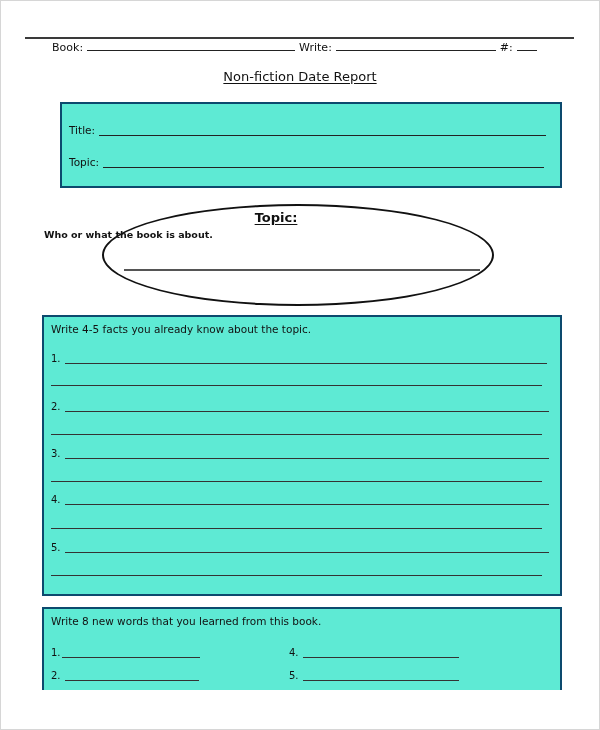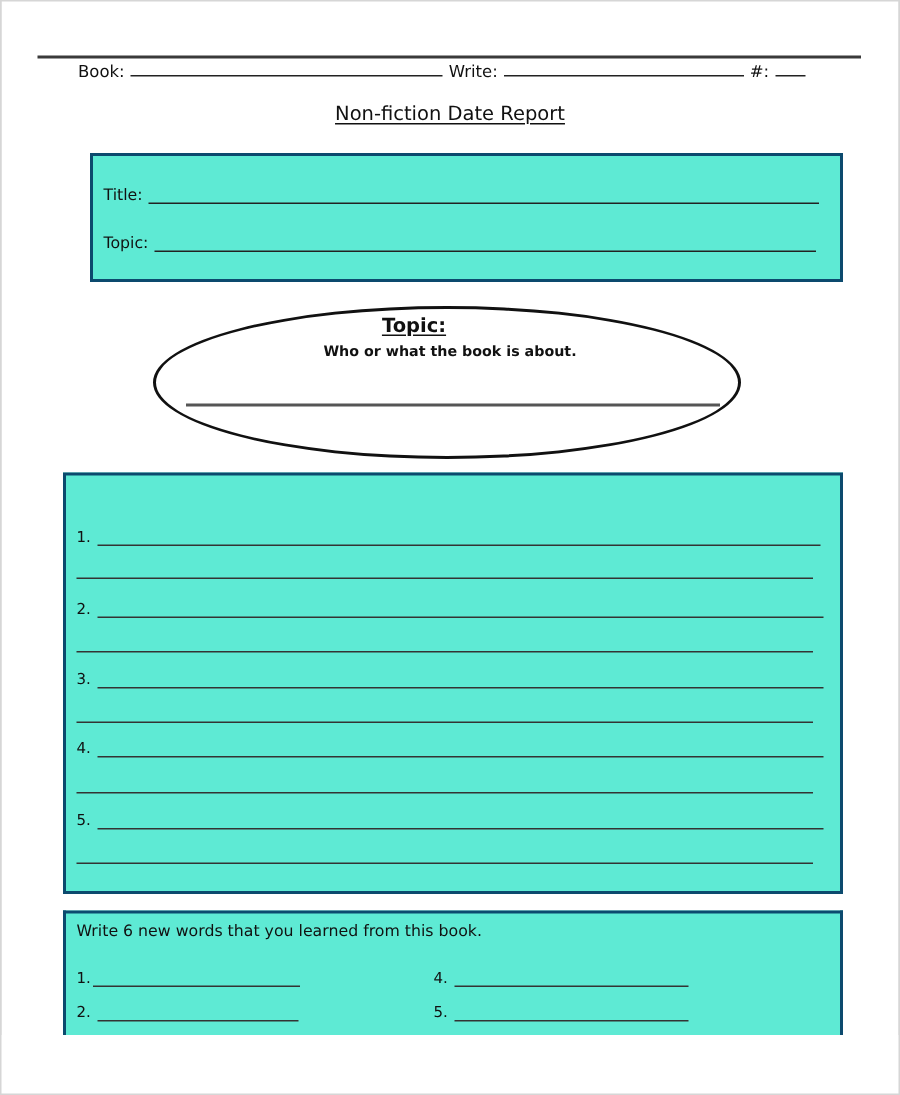--- a/index.html
+++ b/index.html
@@ -46,22 +46,22 @@
     .topic-ellipse {
       position: absolute; left: 102px; top: 204px; width: 392px; height: 102px;
       border: 2px solid #111; border-radius: 50%;
     }
     .topic-label {
       position: absolute; left: 0; top: 210px; width: 552px; text-align: center;
       font-size: 13px; font-weight: bold;
     }
     .topic-label span { text-decoration: underline; text-underline-offset: 2px; }
     .topic-sub {
-      position: absolute; left: 0; top: 229px; width: 600px; text-align: center;
-      font-size: 9.5px; font-weight: bold;
+      position: absolute; left: 0; top: 229px; width: 600px; 
+      font-size: 9.5px; font-weight: bold; padding-left: 44px;
     }
     .topic-line {
       position: absolute; left: 124px; top: 269px; width: 356px; height: 2px;
       background: #555;
     }
 
     .facts-box { left: 42px; top: 315px; width: 520px; height: 281px; }
     .words-box { left: 42px; top: 607px; width: 520px; height: 140px; border-bottom: none; }
     .prompt {
       position: absolute; left: 7px; font-size: 10.5px; white-space: nowrap;
@@ -107,20 +107,21 @@
 </div>
 
 <div class="topic-ellipse"></div>
 <div class="topic-label">
   <span>Topic:</span>
 </div>
 <div class="topic-sub">Who or what the book is about.</div>
 <div class="topic-line"></div>
 
 <div class="box facts-box">
+  <div class="prompt" style="top:6px">Write 4-5 facts you already know about the topic.</div>
 
   <div class="num-row" style="top:36px">
     <span>1.</span>
     <span class="line" style="width:482px"></span>
   </div>
   <div class="cont-line" style="top:68px; width:491px"></div>
 
   <div class="num-row" style="top:84px">
     <span>2.</span>
     <span class="line" style="width:484px"></span>
@@ -140,21 +141,21 @@
   <div class="cont-line" style="top:211px; width:491px"></div>
 
   <div class="num-row" style="top:225px">
     <span>5.</span>
     <span class="line" style="width:484px"></span>
   </div>
   <div class="cont-line" style="top:258px; width:491px"></div>
 </div>
 
 <div class="box words-box">
-  <div class="prompt" style="top:6px">Write 6 new words that you learned from this book.</div>
+  <div class="prompt" style="top:6px">Write 8 new words that you learned from this book.</div>
 
   <div class="num-row" style="top:38px">
     <span>1.</span>
     <span class="line" style="width:138px; margin-left:1px"></span>
   </div>
   <div class="num-row" style="top:61px">
     <span>2.</span>
     <span class="line" style="width:134px"></span>
   </div>
 

